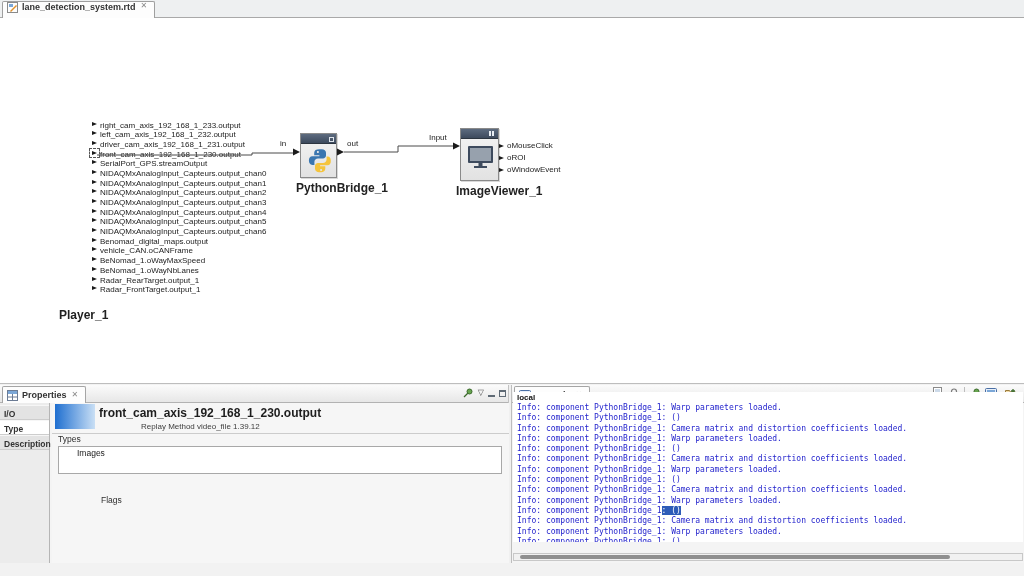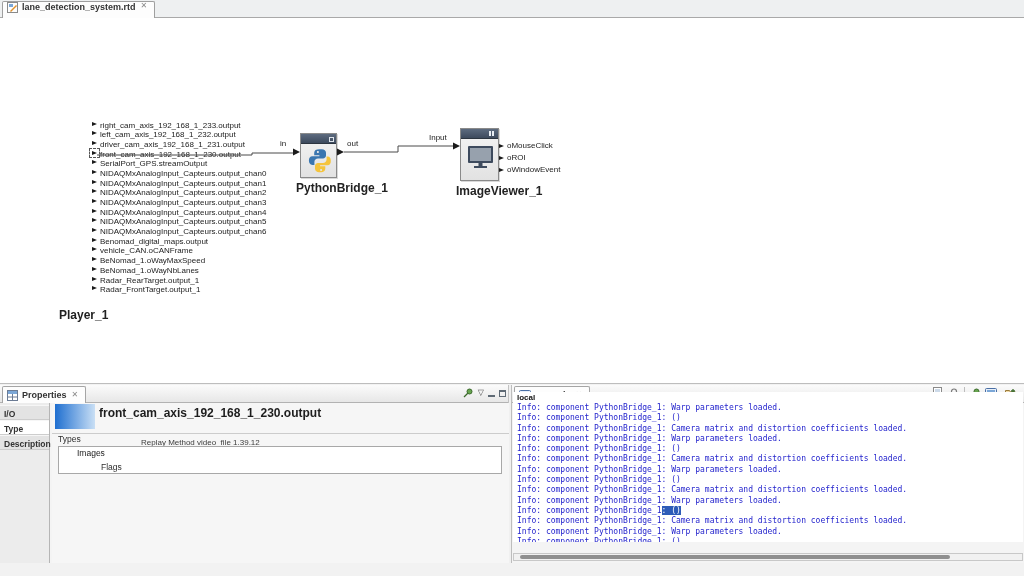--- a/index.html
+++ b/index.html
@@ -61,26 +61,26 @@
        border-right:1px solid #c2c2c2;}
   #prop-side{position:absolute;left:0;top:18px;width:50px;bottom:0;background:#ececec;
        border-right:1px solid #b5b5b5;padding-top:2px;}
   .side-item{height:15px;font-size:8.5px;font-weight:bold;color:#333;padding:3px 0 0 4px;
        background:#e3e3e3;border-bottom:1px solid #cdcdcd;border-top:1px solid #f6f6f6;}
   .side-item.active{background:#ffffff;}
   #prop-main{position:absolute;left:52px;top:18px;width:457px;bottom:0;background:#f6f6f6;}
   #prop-thumb{position:absolute;left:3px;top:1px;width:40px;height:25px;
        background:linear-gradient(90deg,var(--header-gradient-blue),#c9dff5);}
   #prop-title{position:absolute;left:47px;top:3px;font-size:12px;font-weight:bold;color:#1d1d1d;white-space:nowrap;}
-  #prop-subtitle{position:absolute;left:47px;top:35px;font-size:8px;color:#3c3c3c;white-space:nowrap;padding-left:42px;}
+  #prop-subtitle{position:absolute;left:47px;top:19px;font-size:8px;color:#3c3c3c;white-space:nowrap;padding-left:42px;}
   #prop-sep{position:absolute;left:0;right:0;top:30px;border-bottom:1px solid #cccccc;}
   .section-label{position:absolute;left:6px;font-size:8.5px;color:#2e2e2e;}
   .prop-box{position:absolute;left:6px;width:444px;background:#ffffff;border:1px solid #a8a8a8;}
   #types-label{top:31px;} #types-box{top:43px;height:28px;}
-  #flags-label{top:59px;padding-left:43px;} #flags-box{top:85px;height:14px;}
+  #flags-label{top:92px;padding-left:43px;} #flags-box{top:85px;height:14px;}
   .tree-item{font-size:8.5px;color:#222;line-height:13px;white-space:nowrap;}
 
   
   #console{position:absolute;left:511px;top:0;width:513px;height:178px;background:#f4f4f4;
        border-left:1px solid #bdbdbd;}
   #console-body{position:absolute;left:1px;top:7px;right:1px;height:150px;background:#ffffff;
        overflow:hidden;padding:1px 0 0 4px;}
   #console-scope{font-size:8px;font-weight:bold;color:#111;margin-bottom:1px;}
   .console-line{font-family:"DejaVu Sans Mono",monospace;font-size:8px;line-height:10.3px;
        color:var(--console-text);white-space:nowrap;}

